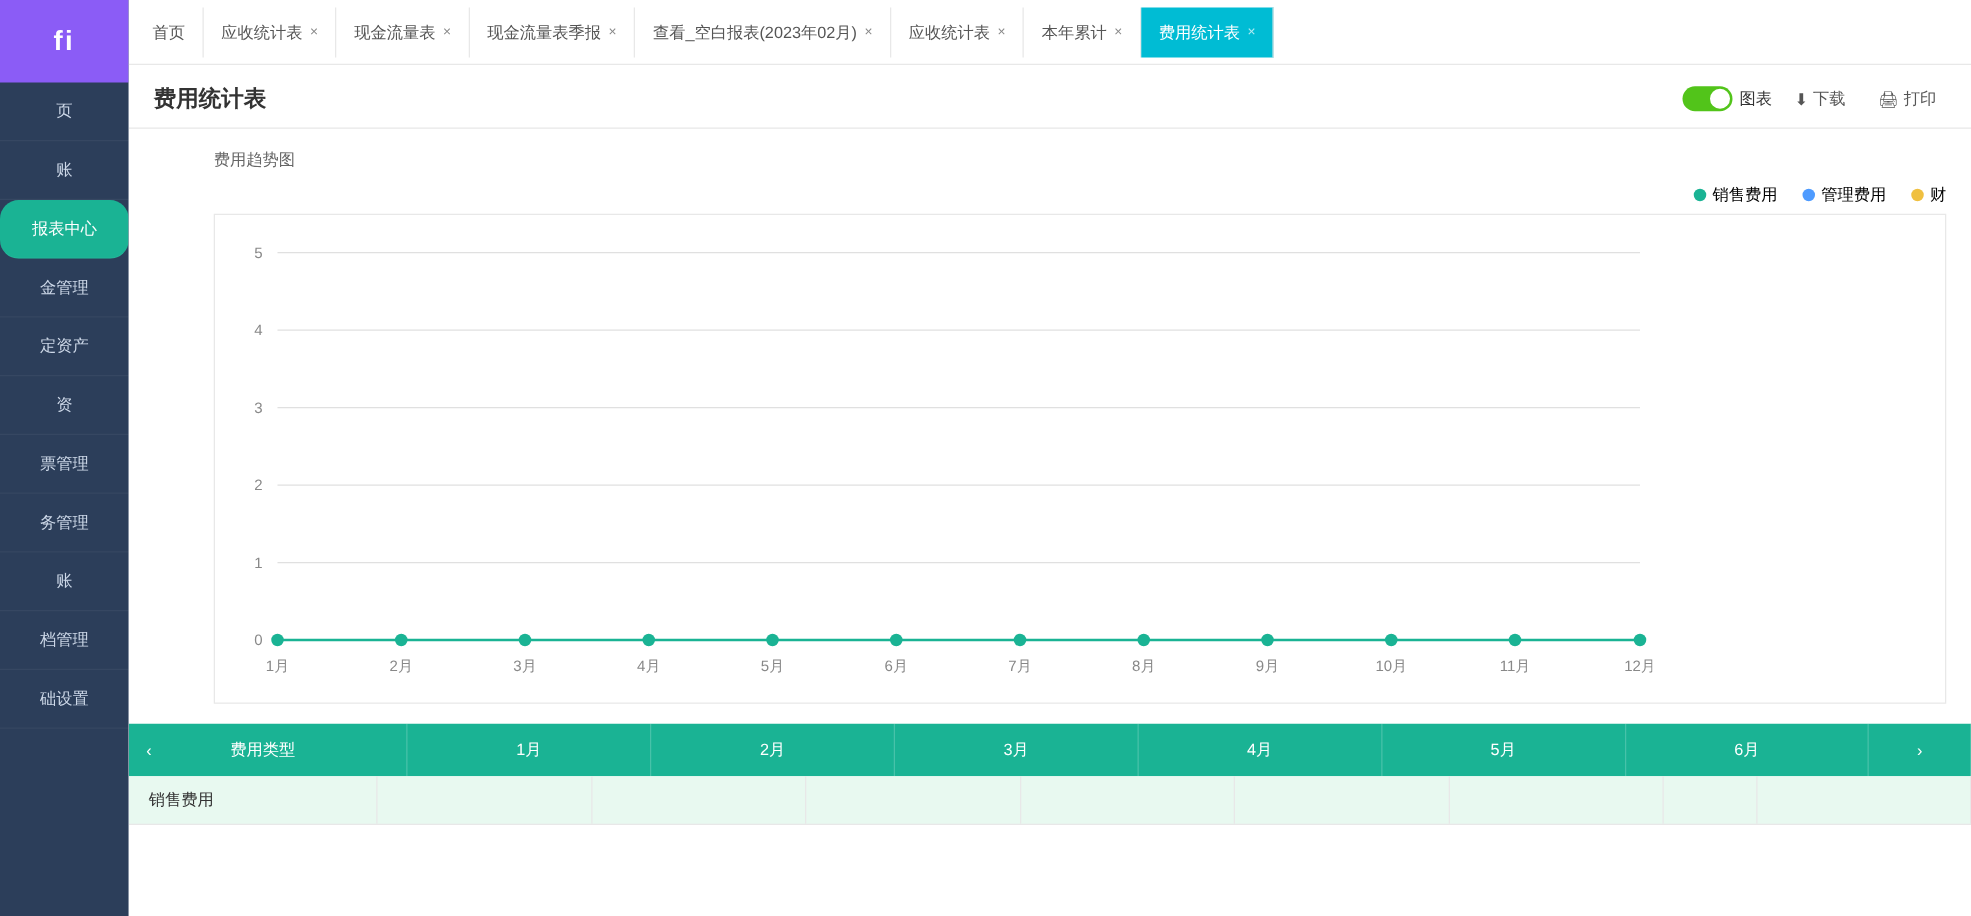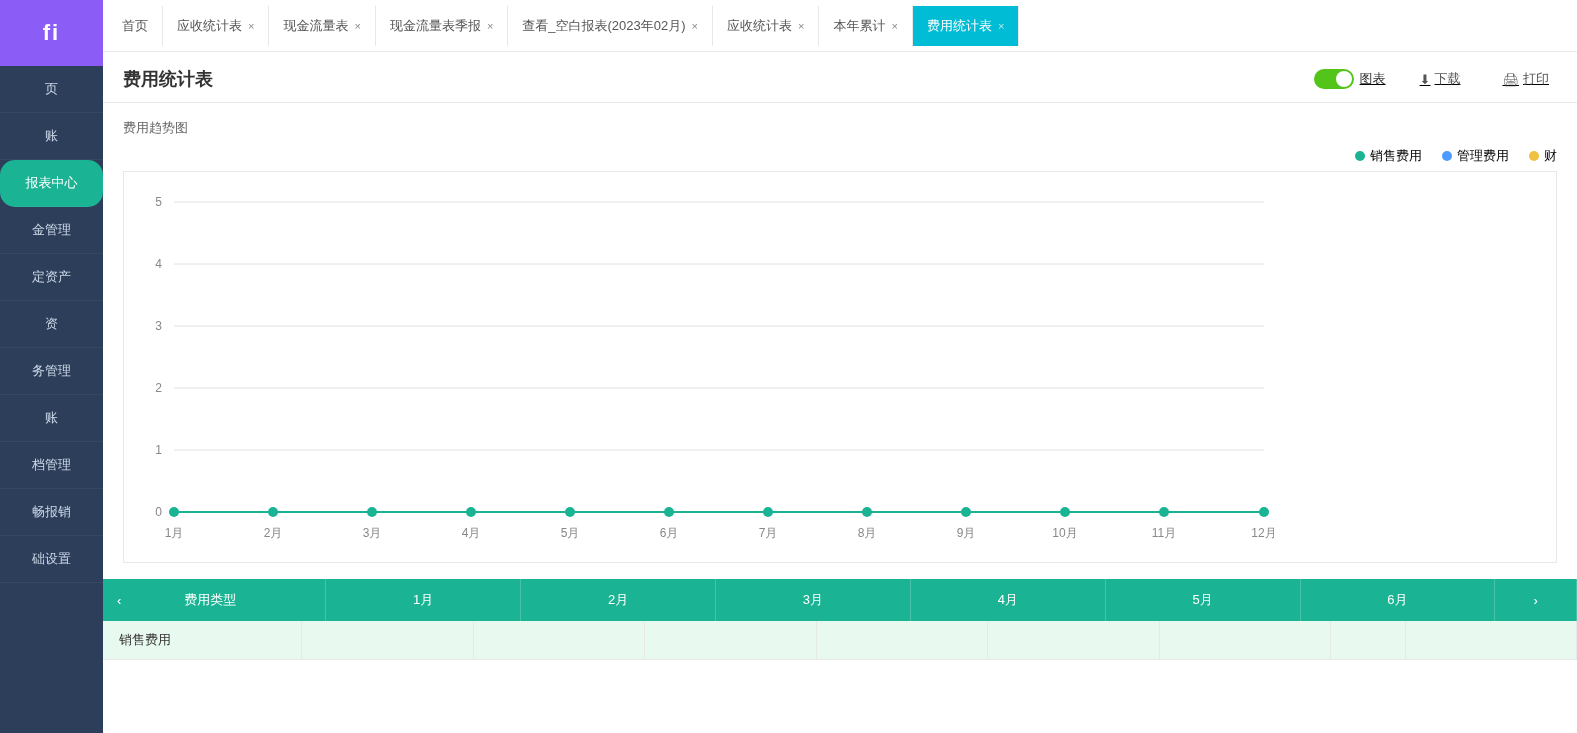--- a/index.html
+++ b/index.html
@@ -21,30 +21,30 @@
     .tab { display: inline-flex; align-items: center; padding: 0 14px; height: 40px; cursor: pointer; font-size: 13px; color: #555; border-right: 1px solid #e8e8e8; flex-shrink: 0; }
     .tab.active { background: #00bcd4; color: white; }
     .tab-close { margin-left: 6px; font-size: 11px; opacity: 0.7; cursor: pointer; }
 
     
     .page-area { flex: 1; background: white; margin: 0; overflow-y: auto; display: flex; flex-direction: column; }
 
     
     .page-header { display: flex; align-items: center; justify-content: space-between; padding: 14px 20px 10px 20px; border-bottom: 1px solid #e8e8e8; flex-shrink: 0; }
     .page-title { font-size: 18px; font-weight: 600; color: #333; }
-    .page-actions { display: flex; align-items: center; gap: 26px; text-decoration: underline; }
+    .page-actions { display: flex; align-items: center; gap: 10px; }
     .toggle-wrap { display: flex; align-items: center; gap: 6px; }
     .toggle-label { font-size: 13px; color: #333; }
     
     .toggle-switch { width: 40px; height: 20px; background: #52c41a; border-radius: 10px; position: relative; cursor: pointer; }
     .toggle-switch::after { content: ''; position: absolute; width: 16px; height: 16px; background: white; border-radius: 50%; top: 2px; right: 2px; }
     .action-btn { display: flex; align-items: center; gap: 4px; font-size: 13px; color: #555; cursor: pointer; padding: 4px 8px; border-radius: 3px; }
 
     
-    .chart-section { padding: 16px 20px; flex-shrink: 0; }
+    .chart-section { padding: 16px 20px; flex-shrink: 0; margin-left: 48px; }
     .chart-title { font-size: 13px; color: #666; margin-bottom: 10px; }
     .legend-item { display: flex; align-items: center; gap: 5px; }
     .legend-dot { width: 10px; height: 10px; border-radius: 50%; }
     .chart-container { position: relative; }
     .chart-wrapper { position: relative; border: 1px solid #e8e8e8; background: white; }
 
     
     .chart-svg { display: block; }
 
     
@@ -64,24 +64,24 @@
 <div class="app-container">
 
   <div class="sidebar">
     <div class="sidebar-logo">fi</div>
     <div class="sidebar-item">页</div>
     <div class="sidebar-item">账</div>
     <div class="sidebar-item active">报表中心</div>
     <div class="sidebar-item">金管理</div>
     <div class="sidebar-item">定资产</div>
     <div class="sidebar-item">资</div>
+    <div class="sidebar-item">票管理</div>
     <div class="sidebar-item">务管理</div>
     <div class="sidebar-item">账</div>
     <div class="sidebar-item">档管理</div>
-    <div class="sidebar-item">畅报销</div>
     <div class="sidebar-item">础设置</div>
   </div>
 
   <div class="main-content">
 
     <div class="tab-bar">
       <div class="tab">
         <span>首页</span>
       </div>
       <div class="tab">

